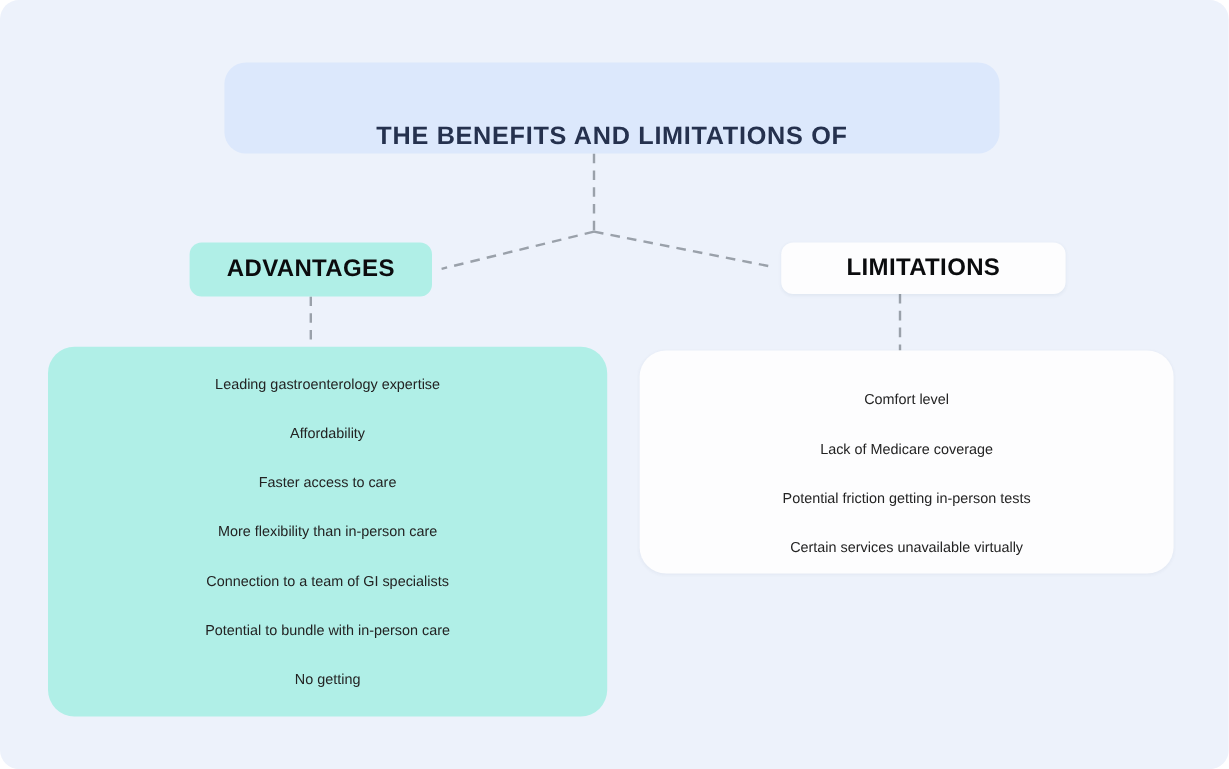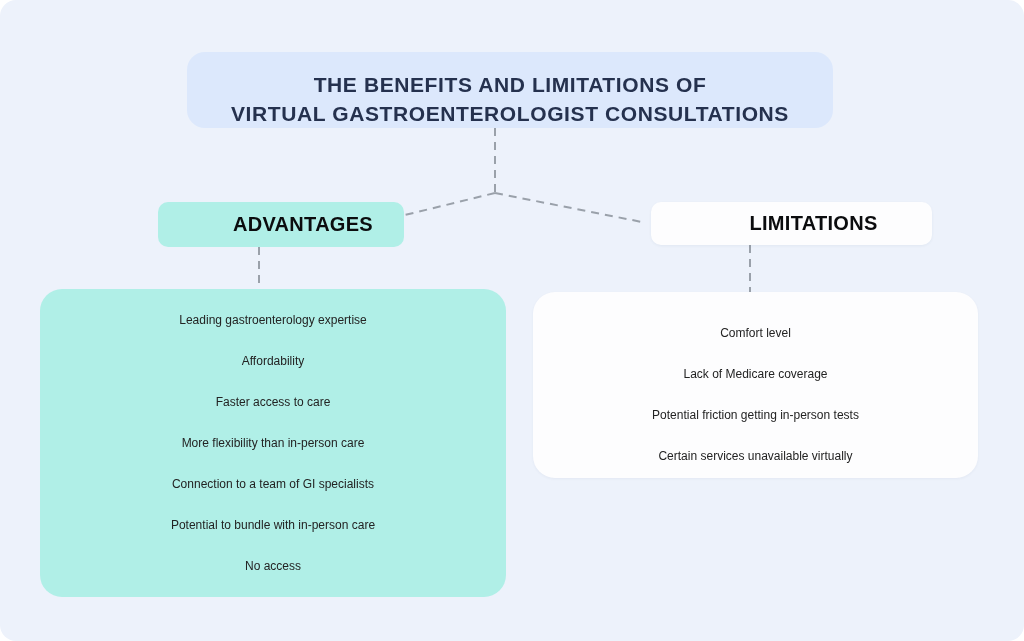--- a/index.html
+++ b/index.html
@@ -48,21 +48,20 @@
   .branch-label {
     position: absolute;
     display: flex;
     align-items: center;
     justify-content: center;
     font-weight: bold;
     font-size: 20px;
     letter-spacing: 0.3px;
     color: var(--label-text, #0B0C0E);
     border-radius: 10px;
-    padding-left: 44px;
   }
   .adv-label {
     left: 158px; top: 202px;
     width: 202px; height: 45px;
     background: var(--teal, #B0EFE7);
   }
   .lim-label {
     left: 651px; top: 202px;
     width: 237px; height: 43px;
     background: var(--white-box, #FDFDFE);
@@ -108,35 +107,34 @@
   <svg class="connectors" viewBox="0 0 1024 641" xmlns="http://www.w3.org/2000/svg">
     <line x1="495" y1="128" x2="495" y2="192"></line>
     <line x1="495" y1="193" x2="368" y2="224"></line>
     <line x1="495" y1="193" x2="642" y2="222"></line>
     <line x1="259" y1="247" x2="259" y2="289"></line>
     <line x1="750" y1="245" x2="750" y2="292"></line>
   </svg>
 
   <div class="title-box">
     <div>THE BENEFITS AND LIMITATIONS OF</div>
-    <div>VIRTUAL GASTROENTEROLOGIST CONSULTATIONS</div>
   </div>
 
   <div class="branch-label adv-label">ADVANTAGES</div>
 
   <div class="branch-label lim-label">LIMITATIONS</div>
 
   <div class="content-box adv-box">
     <div class="item">Leading gastroenterology expertise</div>
     <div class="item">Affordability</div>
     <div class="item">Faster access to care</div>
     <div class="item">More flexibility than in-person care</div>
     <div class="item">Connection to a team of GI specialists</div>
     <div class="item">Potential to bundle with in-person care</div>
-    <div class="item">No access</div>
+    <div class="item">No getting</div>
   </div>
 
   <div class="content-box lim-box">
     <div class="item">Comfort level</div>
     <div class="item">Lack of Medicare coverage</div>
     <div class="item">Potential friction getting in-person tests</div>
     <div class="item">Certain services unavailable virtually</div>
   </div>
 
 </div>

